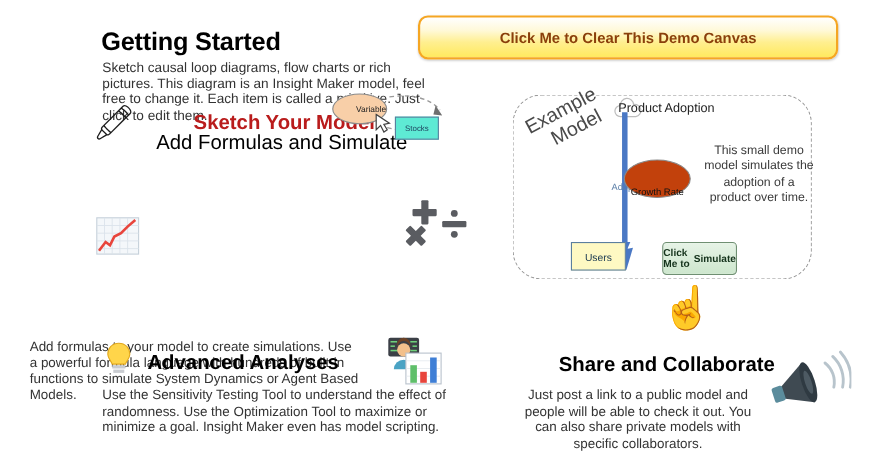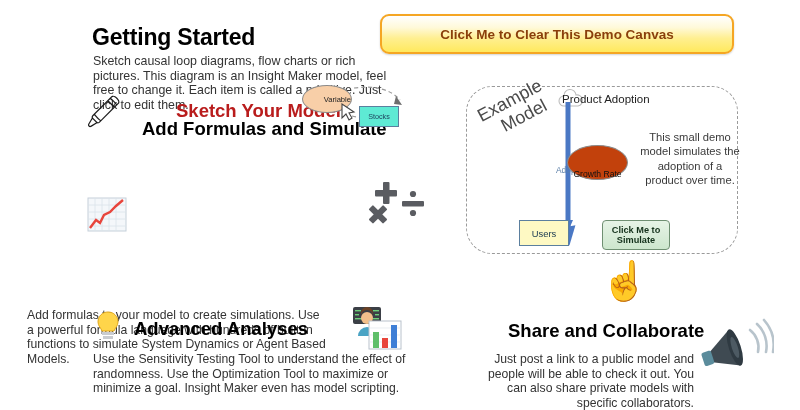--- a/index.html
+++ b/index.html
@@ -29,21 +29,21 @@
     left: 93px; top: 54px;
     width: 312px;
     font-size: 12.4px;
     line-height: 14.6px;
     color: #333;
   }
 
   
   #clear-demo-button {
     left: 380px; top: 14px;
-    width: 354px; height: 40px;
+    width: 382px; height: 40px;
     border-radius: 9px;
     border: 2px solid #f5a623;
     background: linear-gradient(to bottom,
         #ffffff 0%, #fff9d9 32%, #ffef90 62%, #ffe95e 100%);
     box-shadow: 0 1px 2px rgba(0,0,0,0.18);
     display: flex;
     align-items: center;
     justify-content: center;
     font-size: 13.5px;
     font-weight: bold;
@@ -57,21 +57,21 @@
     line-height: 1;
     -webkit-font-smoothing: antialiased;
   }
   #writing-hand-icon { left: 84px; top: 96px; font-size: 31px; }
   #sketch-heading {
     left: 133px; top: 100px;
     font-size: 18.5px; font-weight: bold; color: #b91c1c; margin-left: 43px;
   }
   #formulas-heading {
     left: 142px; top: 118px;
-    font-size: 18.5px; font-weight: bold; color: #000;
+    font-size: 18.5px; font-weight: normal; color: #000;
   }
 
   
   #mini-variable {
     left: 302px; top: 85px;
     width: 48px; height: 26px;
     border-radius: 50%;
     background: #f8cfa8;
     border: 1px solid #8a8a8a;
     display: flex; align-items: center; justify-content: flex-end;
@@ -140,21 +140,21 @@
     border: 1px solid #5b7f9e;
     display: flex; align-items: center; justify-content: center;
     font-size: 9.4px; color: #16364f;
   }
   #simulate-button {
     left: 602px; top: 220px;
     width: 68px; height: 30px;
     border-radius: 4px;
     border: 1px solid #6f8f72;
     background: linear-gradient(to bottom, #e6f3e6 0%, #cde6cd 100%);
-    display: flex; flex-direction: column;
+    display: flex; flex-direction: row;
     align-items: center; justify-content: center;
     font-size: 9.2px; font-weight: bold; color: #14321b;
     line-height: 10.5px; cursor: pointer;
     box-sizing: border-box;
   }
   #demo-description {
     left: 638px; top: 130px;
     width: 104px;
     font-size: 11.2px;
     line-height: 14.4px;
@@ -189,21 +189,21 @@
   
   #share-heading {
     left: 508px; top: 320px;
     font-size: 18.5px; font-weight: bold; color: #000;
   }
   #share-paragraph {
     left: 466px; top: 352px;
     width: 228px;
     font-size: 12.2px;
     line-height: 14.6px;
-    text-align: right;
+    text-align: center;
     color: #333;
   }
   #megaphone-icon { left: 700px; top: 318px; font-size: 44px; }
 </style>
 </head>
 <body>
 
 <div class="abs" id="getting-started-title">Getting Started</div>
 
 <div class="abs" id="intro-paragraph">Sketch causal loop diagrams, flow charts or rich pictures. This diagram is an Insight Maker model, feel free to change it. Each item is called a primitive. Just click to edit them.</div>

